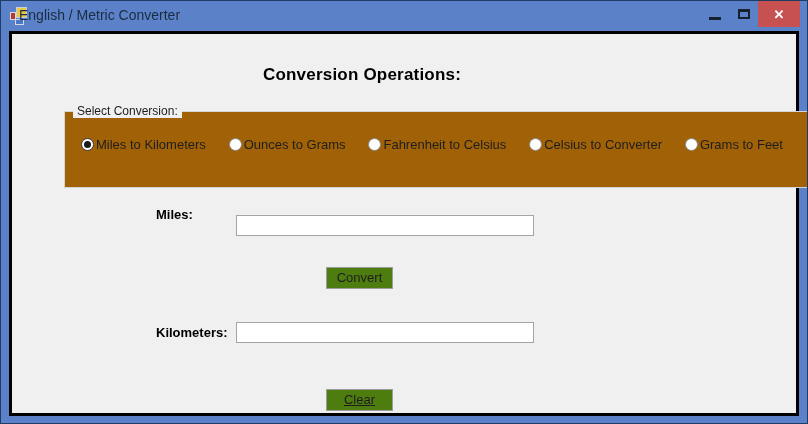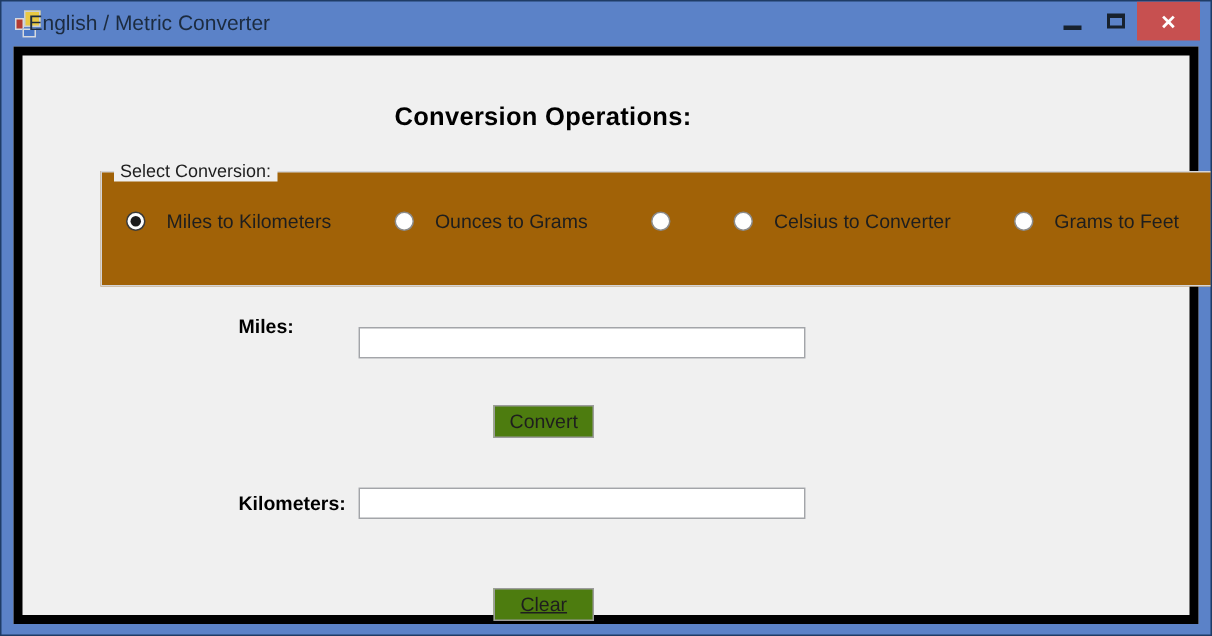--- a/index.html
+++ b/index.html
@@ -25,21 +25,21 @@
   .caption-btn{ position:absolute; top:0; display:flex; align-items:center; justify-content:center; cursor:default; }
   .btn-min{ left:700px; width:28px; height:26px; }
   .btn-min .glyph-min{ width:12px; height:3px; background:#17212e; margin-top:8px; }
   .btn-max{ left:729px; width:28px; height:26px; }
   .btn-max .glyph-max{ width:12px; height:10px; border:2px solid #17212e; border-top-width:3px; background:transparent; }
   .btn-close{ left:757px; width:42px; height:26px; background:#c75050; color:#ffffff; font-size:13px; font-weight:bold; }
 
   
   .client{
     position:absolute; left:8px; top:30px; width:790px; height:385px;
-    background:#f0f0f0; border:6px solid #000000;
+    background:#f0f0f0; border:3px solid #000000;
   }
 
   .heading{
     position:absolute; top:31px; left:0; width:100%;
     text-align:center; transform:translateX(-42px);
     font-size:17px; font-weight:bold; color:#000000; letter-spacing:.2px;
   }
 
   
   .groupbox{
@@ -47,21 +47,21 @@
     border:1px solid #d5d5d8; background:#a16207;margin-left:31px;
   }
   .groupbox-label{
     position:absolute; top:-8px; left:8px; padding:0 4px;
     background:#f0f0f0; font-size:12px; color:#1e1e1e;
   }
   .radio-row{
     position:absolute; left:16px; right:26px; top:25px;
     display:flex; justify-content:space-between; align-items:center;
   }
-  .radio-item{ display:flex; align-items:center; gap:14px; cursor:default; }
+  .radio-item{ display:flex; align-items:center; gap:2px; cursor:default; }
   .radio-circle{
     width:13px; height:13px; border:1px solid #8a8a8a; border-radius:50%;
     background:#fefefe; position:relative; flex:none;
   }
   .radio-circle.selected{ border-color:#3a3a3a; }
   .radio-circle.selected::after{
     content:""; position:absolute; left:2px; top:2px; width:7px; height:7px;
     border-radius:50%; background:#1b1b1b;
   }
   .radio-label{ font-size:13px; color:#1e1e1e; white-space:nowrap; }
@@ -124,20 +124,21 @@
           <label class="radio-item">
             <span class="radio-circle selected"></span>
             <span class="radio-label">Miles to Kilometers</span>
           </label>
           <label class="radio-item">
             <span class="radio-circle"></span>
             <span class="radio-label">Ounces to Grams</span>
           </label>
           <label class="radio-item">
             <span class="radio-circle"></span>
+            <span class="radio-label">Fahrenheit to Celsius</span>
           </label>
           <label class="radio-item">
             <span class="radio-circle"></span>
             <span class="radio-label">Celsius to Converter</span>
           </label>
           <label class="radio-item">
             <span class="radio-circle"></span>
             <span class="radio-label">Grams to Feet</span>
           </label>
         </div>

